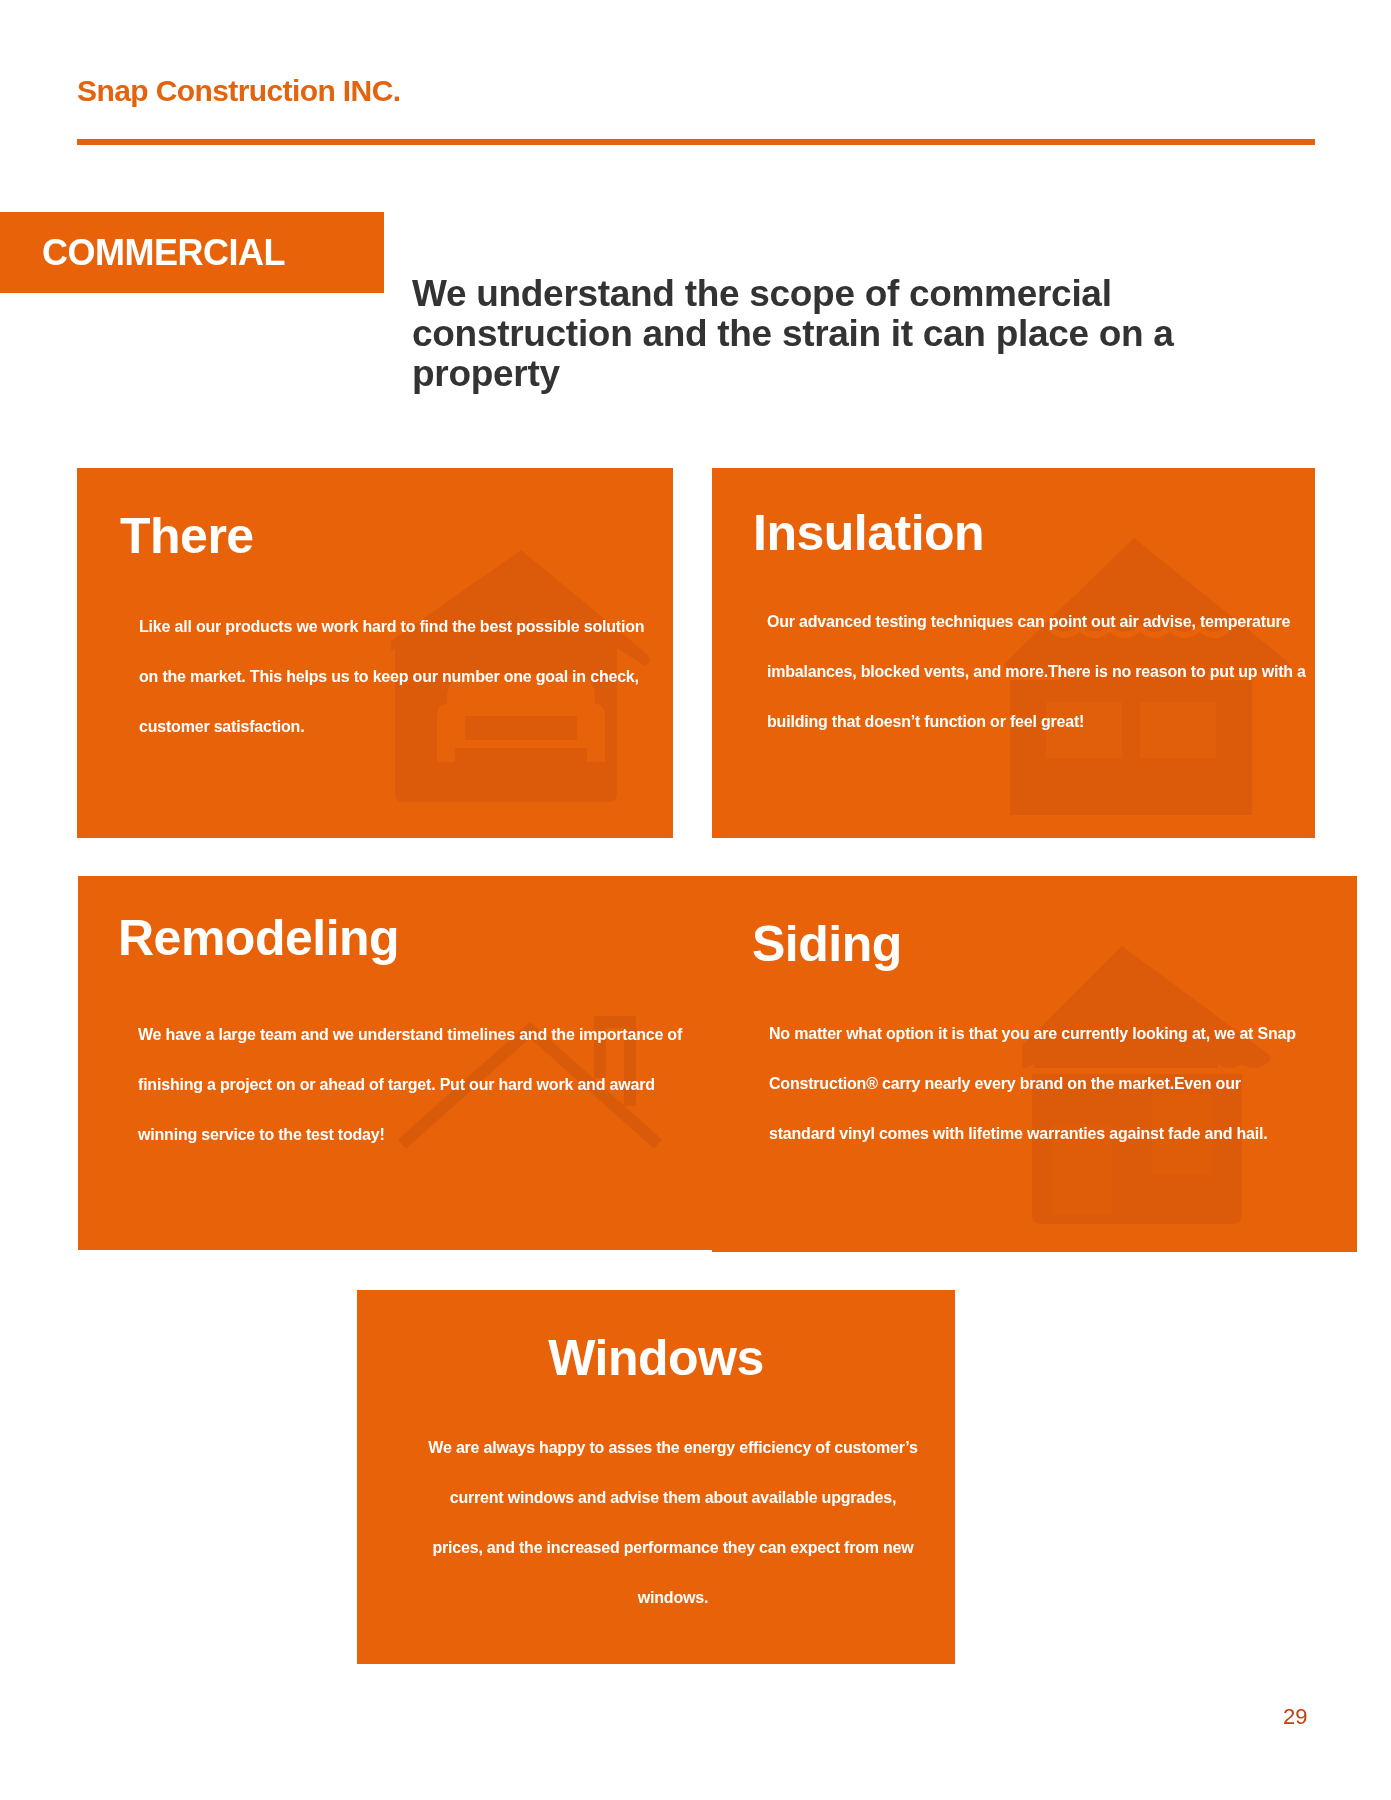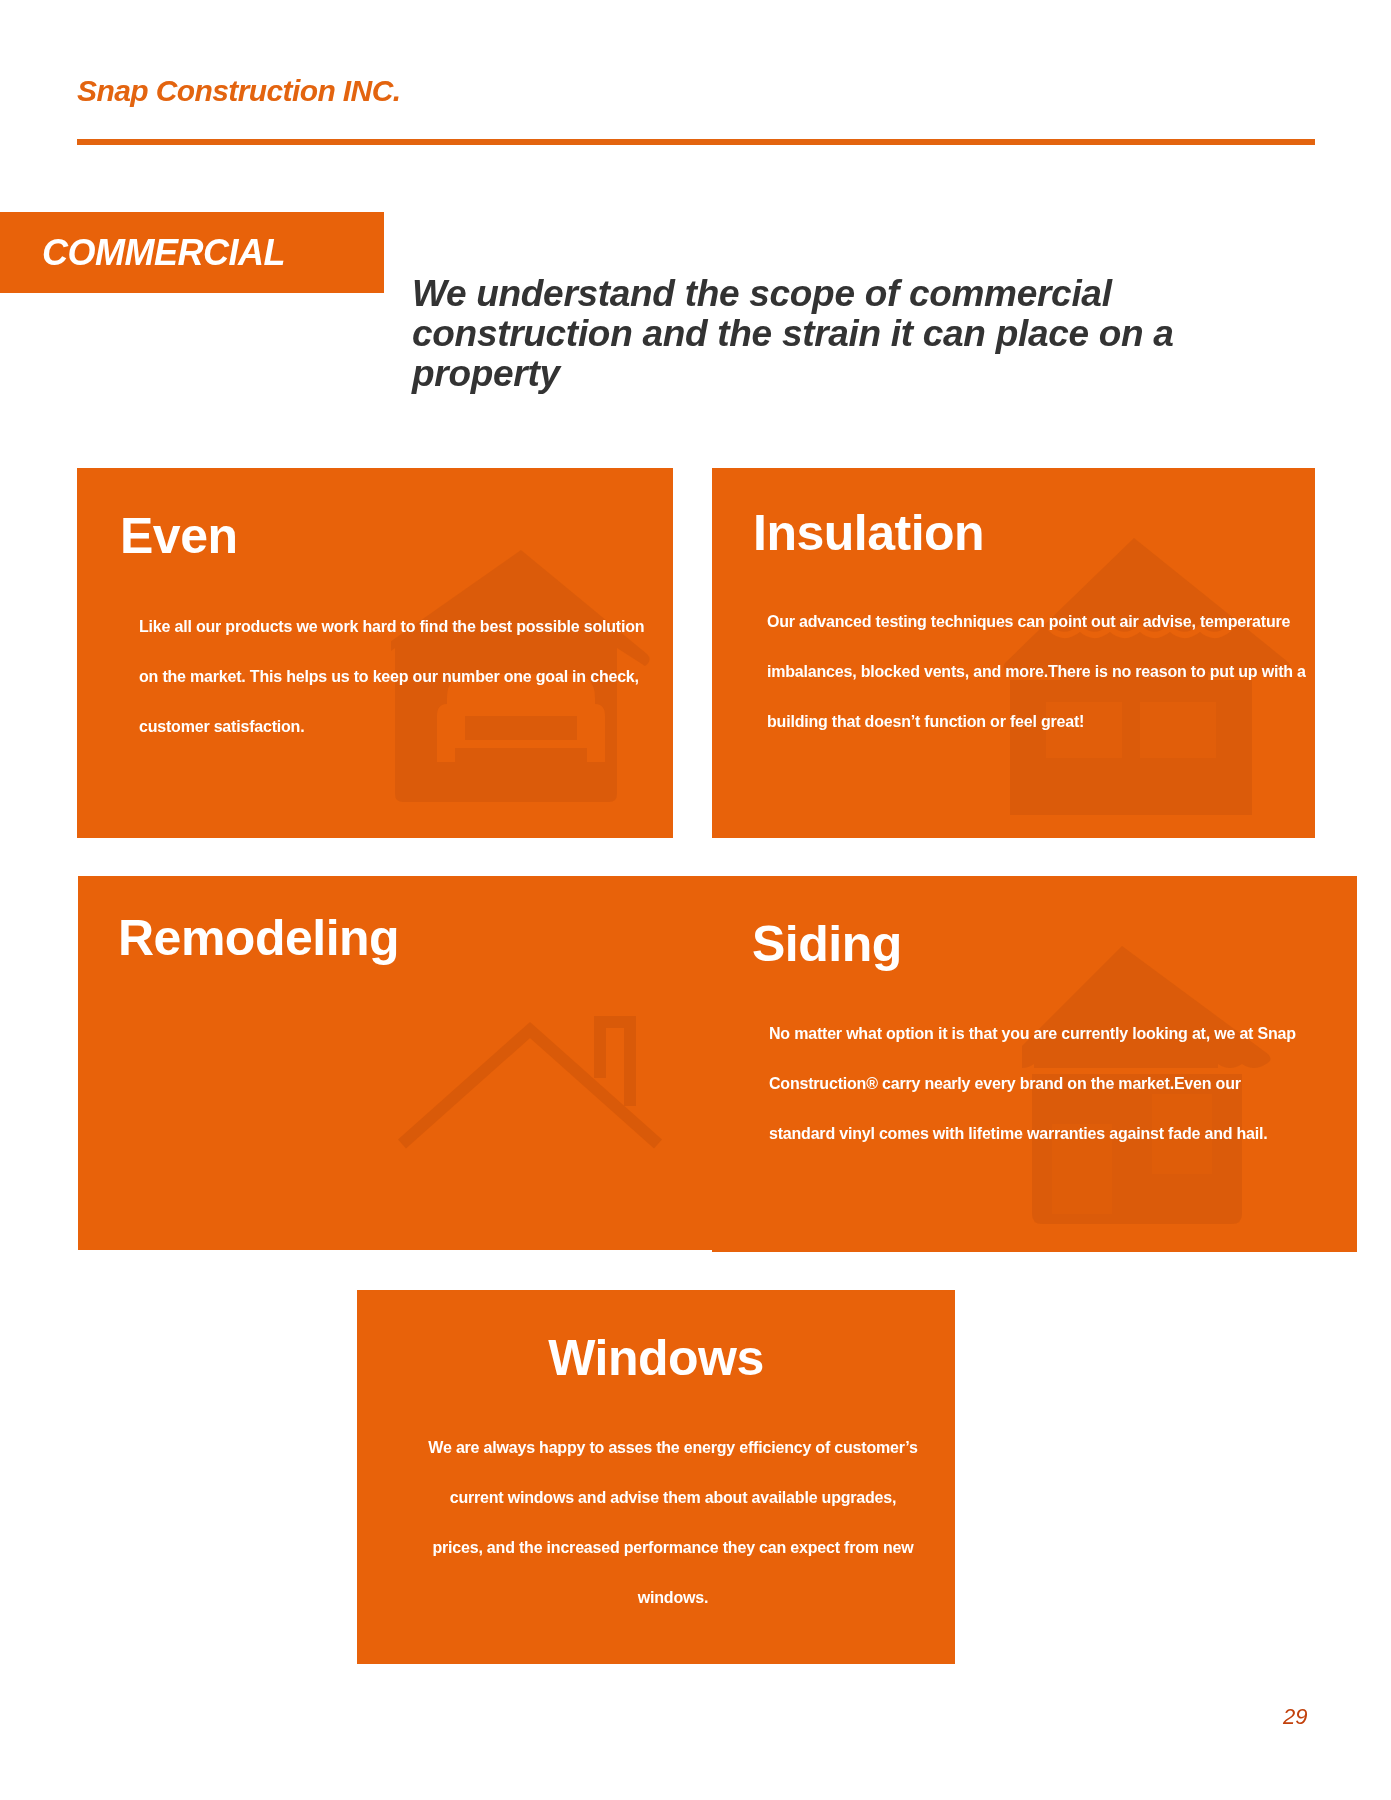--- a/index.html
+++ b/index.html
@@ -1,18 +1,18 @@
 <!DOCTYPE html>
 <html><head>
 <meta charset="utf-8">
 <style>
   html, body { margin: 0; padding: 0; background: #ffffff; }
   body { width: 1391px; height: 1800px; position: relative; overflow: hidden;
          font-family: "DejaVu Sans", "Liberation Sans", sans-serif; }
-  .abs { position: absolute; font-style: italic; }
+  .abs { position: absolute; }
   .company { left: 77px; top: 74px; font-size: 30px; font-weight: bold; color: #E3640F;
              letter-spacing: -0.6px; white-space: nowrap; font-family: "Liberation Sans", sans-serif; }
   .rule { left: 77px; top: 139px; width: 1238px; height: 6px; background: #E3640F; }
   .banner { left: 0; top: 212px; width: 384px; height: 81px; background: #E8620A; }
   .banner-text { left: 42px; top: 232px; font-size: 36px; font-weight: bold; color: #ffffff;
                  letter-spacing: -0.5px; font-family: "Liberation Sans", sans-serif; white-space: nowrap; }
   .intro { left: 412px; top: 274px; width: 880px; font-size: 37px; line-height: 40px; font-weight: bold;
            color: #333333; font-family: "Liberation Sans", sans-serif; letter-spacing: -0.3px; }
   .card { position: absolute; background: #E8620A; overflow: hidden; }
   .card .icon { position: absolute; }
@@ -33,21 +33,21 @@
 <div class="abs banner-text">COMMERCIAL</div>
 
 <div class="abs intro">We understand the scope of commercial construction and the strain it can place on a property</div>
 
 <div class="card" style="left:77px; top:468px; width:596px; height:370px;">
   <svg class="icon" width="260" height="270" viewBox="0 0 260 270" style="left:314px; top:80px;">
     <path d="M130 2 L256 106 Q262 112 254 118 L226 100 L226 246 Q226 254 218 254 L12 254 Q4 254 4 246 L4 100 L-20 118 Q-26 112 -18 106 Z" fill="#D85A0A" opacity="0.85"></path>
     <path d="M56 150 Q56 126 80 126 L180 126 Q204 126 204 150 L204 156 Q214 156 214 168 L214 214 L196 214 L196 200 L64 200 L64 214 L46 214 L46 168 Q46 156 56 156 Z" fill="#E8620A"></path>
     <rect x="74" y="168" width="112" height="24" fill="#D85A0A" opacity="0.85"></rect>
   </svg>
-  <h2 style="left:43px; top:40px;">Even</h2>
+  <h2 style="left:43px; top:40px;">There</h2>
   <p style="left:45px; top:117px; width:520px;">Like all our products we work hard to find the best possible solution on the market.  This helps us to keep our number one goal in check, customer satisfaction.</p>
 </div>
 
 <div class="card" style="left:712px; top:468px; width:603px; height:370px;">
   <svg class="icon" width="300" height="290" viewBox="0 0 300 290" style="left:286px; top:64px;">
     <path d="M136 6 L290 130 Q296 136 288 140 Q276 150 262 140 Q250 150 236 140 Q224 150 210 140 L210 148 L62 148 L62 140 Q48 150 36 140 Q22 150 10 140 Q2 136 8 130 Z" fill="#D85A0A" opacity="0.85"></path>
     <path d="M52 96 Q66 110 82 96 Q96 110 112 96 Q126 110 142 96 Q156 110 172 96 Q186 110 202 96 Q216 110 232 96" fill="none" stroke="#E8620A" stroke-width="6"></path>
     <rect x="12" y="148" width="242" height="135" fill="#D85A0A" opacity="0.85"></rect>
     <rect x="48" y="170" width="76" height="56" fill="#E8620A" opacity="0.5"></rect>
     <rect x="142" y="170" width="76" height="56" fill="#E8620A" opacity="0.5"></rect>
@@ -55,20 +55,21 @@
   <h2 style="left:41px; top:37px;">Insulation</h2>
   <p style="left:38px; top:112px; width:548px;">Our advanced testing techniques can point out air advise, temperature imbalances, blocked vents, and more.There is no reason to put up with a building that doesn’t function or feel great!</p>
 </div>
 
 <div class="card" style="left:78px; top:876px; width:595px; height:374px;padding-left:43px;">
   <svg class="icon" width="300" height="140" viewBox="0 0 300 140" style="left:310px; top:140px;">
     <path d="M14 128 L142 14 L270 128" fill="none" stroke="#D35708" stroke-width="12" stroke-linejoin="miter" opacity="0.7"></path>
     <path d="M212 62 L212 6 L242 6 L242 90" fill="none" stroke="#D35708" stroke-width="12" opacity="0.7"></path>
   </svg>
   <h2 style="left:40px; top:34px;">Remodeling</h2>
+  <p style="left:43px; top:117px; width:550px;">We have a large team and we understand timelines and the importance of finishing a project on or ahead of target. Put our hard work and award winning service to the test today!</p>
 </div>
 
 <div class="card" style="left:712px; top:876px; width:603px; height:376px;padding-left:42px;">
   <svg class="icon" width="260" height="290" viewBox="0 0 260 290" style="left:310px; top:68px;">
     <path d="M100 2 L246 110 Q252 116 244 120 Q232 128 220 120 Q208 128 196 120 L196 124 L12 124 L12 120 Q0 128 -10 120 Q-14 116 -8 110 Z" fill="#D85A0A" opacity="0.85"></path>
     <path d="M10 130 L220 130 L220 270 Q220 280 210 280 L20 280 Q10 280 10 270 Z" fill="#D85A0A" opacity="0.85"></path>
     <rect x="30" y="180" width="60" height="90" fill="#E8620A" opacity="0.35"></rect>
     <rect x="130" y="150" width="60" height="80" fill="#E8620A" opacity="0.35"></rect>
   </svg>
   <h2 style="left:40px; top:40px;">Siding</h2>

